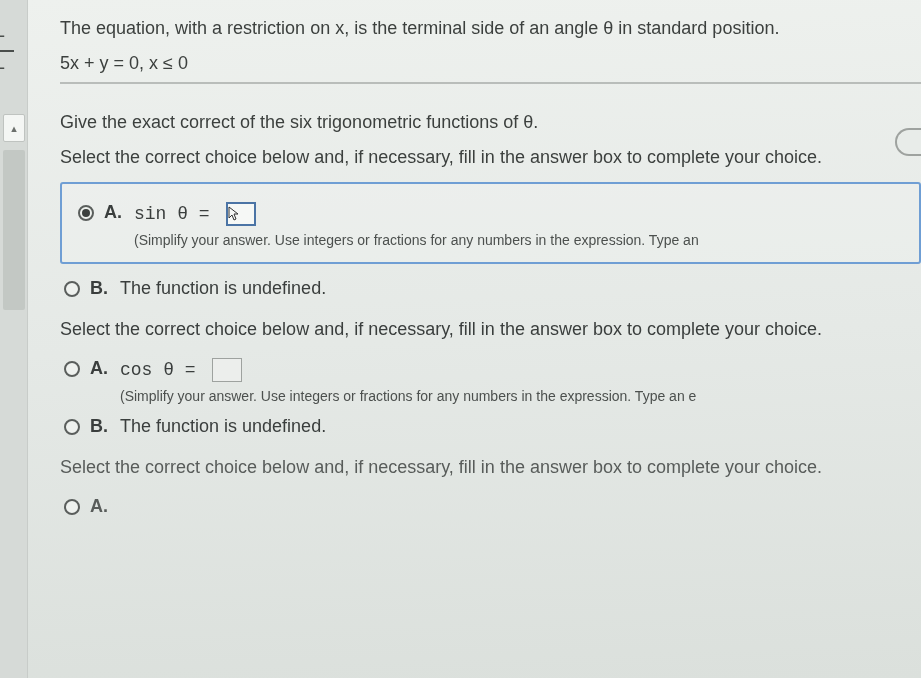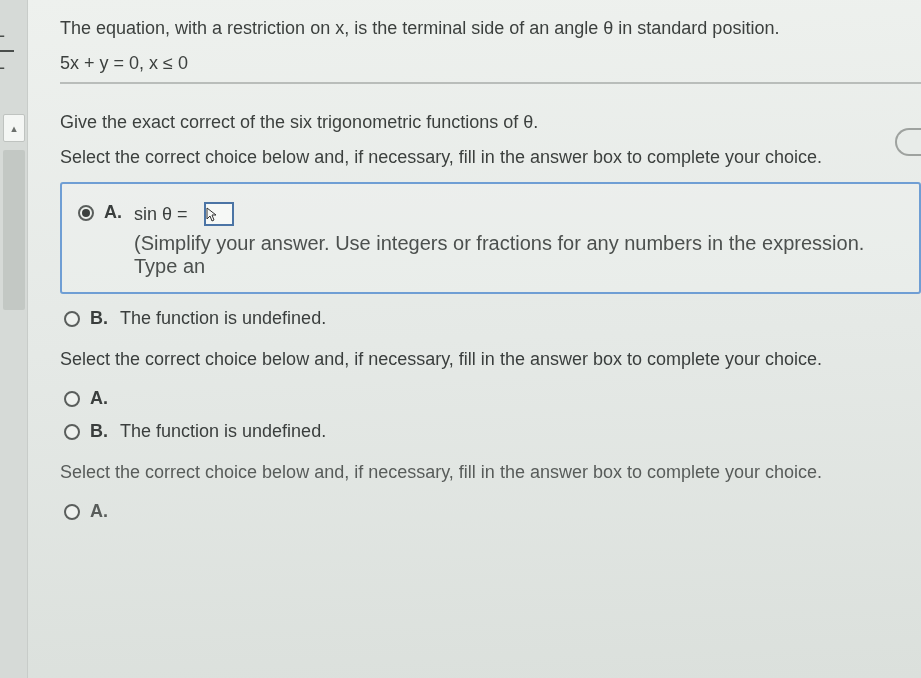--- a/index.html
+++ b/index.html
@@ -109,35 +109,35 @@
   .radio.selected::after {
     content: "";
     position: absolute;
     left: 2px; top: 2px;
     width: 8px; height: 8px;
     background: #3c403e;
     border-radius: 50%;
   }
   .opt-label { font-weight: 600; min-width: 20px; }
   .opt-body { flex: 1; }
-  .mathrow { display: flex; align-items: center; gap: 16px; }
+  .mathrow { display: flex; align-items: center; gap: 16px; font-family: Liberation Mono, monospace; }
   .answer-box {
     display: inline-block;
     width: 30px;
     height: 24px;
     border: 2px solid #4b74a5;
     background: #f6f8f6;
     vertical-align: middle;
   }
   .answer-box.plain {
     border: 1px solid #9ea29f;
     background: #eceeec;
   }
   .hint {
-    font-size: 20px;
+    font-size: 14px;
     color: #4c504e;
     margin-top: 6px;
   }
   .cursor {
     display:inline-block;
     width: 12px; height: 16px;
     vertical-align: middle;
   }
   .prompt2 { margin-top: 16px; margin-bottom: 10px; font-size: 18px; }
   .faded { color: #585c5a; }
@@ -190,20 +190,27 @@
       <span class="radio"></span>
       <span class="opt-label">B.</span>
       <div class="opt-body">The function is undefined.</div>
     </div>
 
     <p class="prompt2">Select the correct choice below and, if necessary, fill in the answer box to complete your choice.</p>
 
     <div class="choice-row">
       <span class="radio"></span>
       <span class="opt-label">A.</span>
+      <div class="opt-body">
+        <div class="mathrow">
+          <span>cos θ =</span>
+          <span class="answer-box plain"></span>
+        </div>
+        <div class="hint">(Simplify your answer. Use integers or fractions for any numbers in the expression. Type an e</div>
+      </div>
     </div>
     <div class="choice-row">
       <span class="radio"></span>
       <span class="opt-label">B.</span>
       <div class="opt-body">The function is undefined.</div>
     </div>
 
     <p class="prompt2 faded">Select the correct choice below and, if necessary, fill in the answer box to complete your choice.</p>
 
     <div class="choice-row faded">

